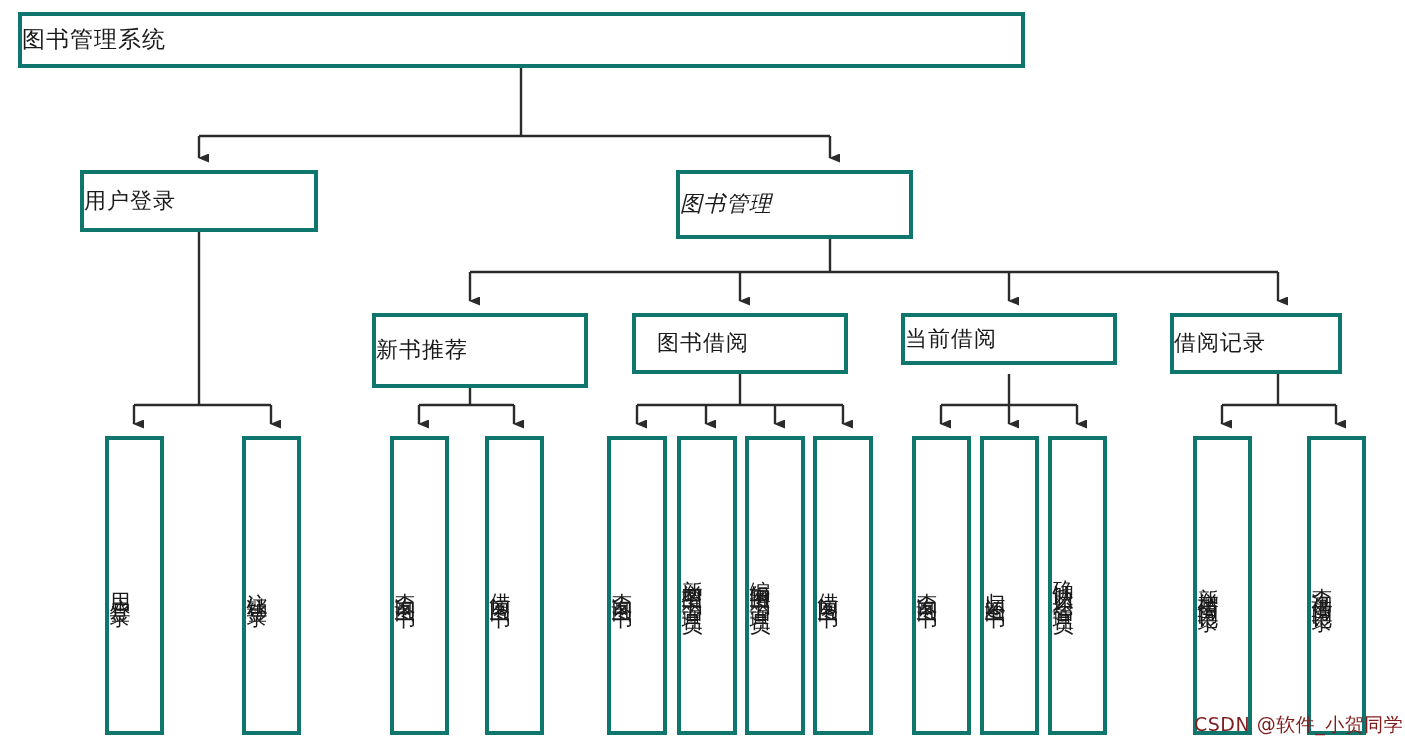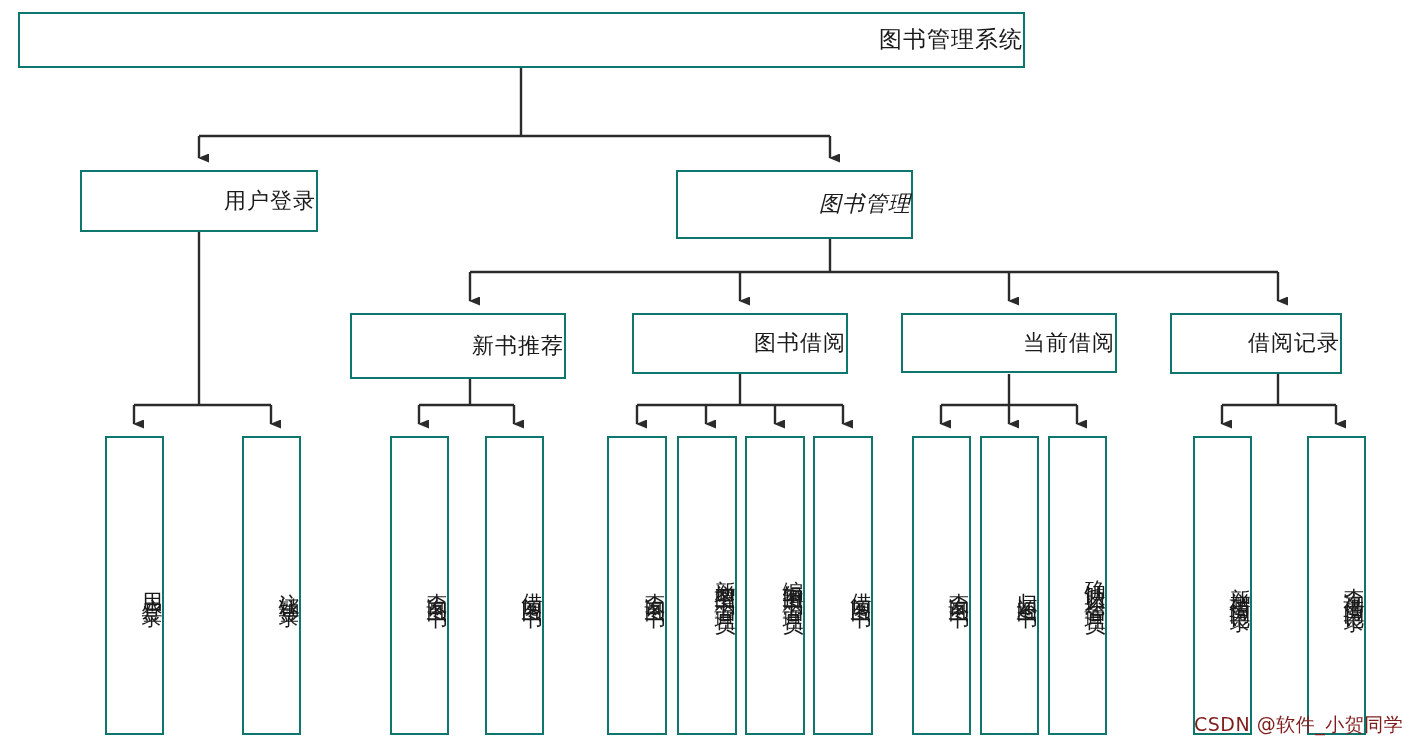--- a/index.html
+++ b/index.html
@@ -23,24 +23,24 @@
     left: 0;
     top: 0;
     width: 1405px;
     height: 747px;
     pointer-events: none;
   }
   .node {
     position: absolute;
     box-sizing: border-box;
     background: #ffffff;
-    border: 2px solid #0f766e;
+    border: 4px solid #0f766e;
     display: flex;
     align-items: center;
-    justify-content: flex-end;
+    justify-content: flex-start;
     color: #1a1a1a;
   }
   .node-h {
     
     font-size: 22px;
     letter-spacing: 1px;
     line-height: 1.2;
   }
   .node-root {
     font-size: 23px;
@@ -127,27 +127,27 @@
     <span>图书管理系统</span>
   </div>
 
   <div class="node node-h" style="left:80px; top:170px; width:238px; height:62px;">
     <span>用户登录</span>
   </div>
   <div class="node node-h" style="left:676px; top:170px; width:237px; height:69px;font-style:italic;">
     <span>图书管理</span>
   </div>
 
-  <div class="node node-h" style="left:350px; top:313px; width:216px; height:66px;">
+  <div class="node node-h" style="left:372px; top:313px; width:216px; height:75px;">
     <span>新书推荐</span>
   </div>
   <div class="node node-h" style="left:632px; top:313px; width:216px; height:61px;padding-left:21px;">
     <span>图书借阅</span>
   </div>
-  <div class="node node-h" style="left:901px; top:313px; width:216px; height:60px;">
+  <div class="node node-h" style="left:901px; top:313px; width:216px; height:52px;">
     <span>当前借阅</span>
   </div>
   <div class="node node-h" style="left:1170px; top:313px; width:172px; height:61px;">
     <span>借阅记录</span>
   </div>
 
   <div class="node node-v" style="left:105px; top:436px; width:59px; height:299px;">
     <span class="vtext">用户登录</span>
   </div>
   <div class="node node-v" style="left:242px; top:436px; width:59px; height:299px;">

